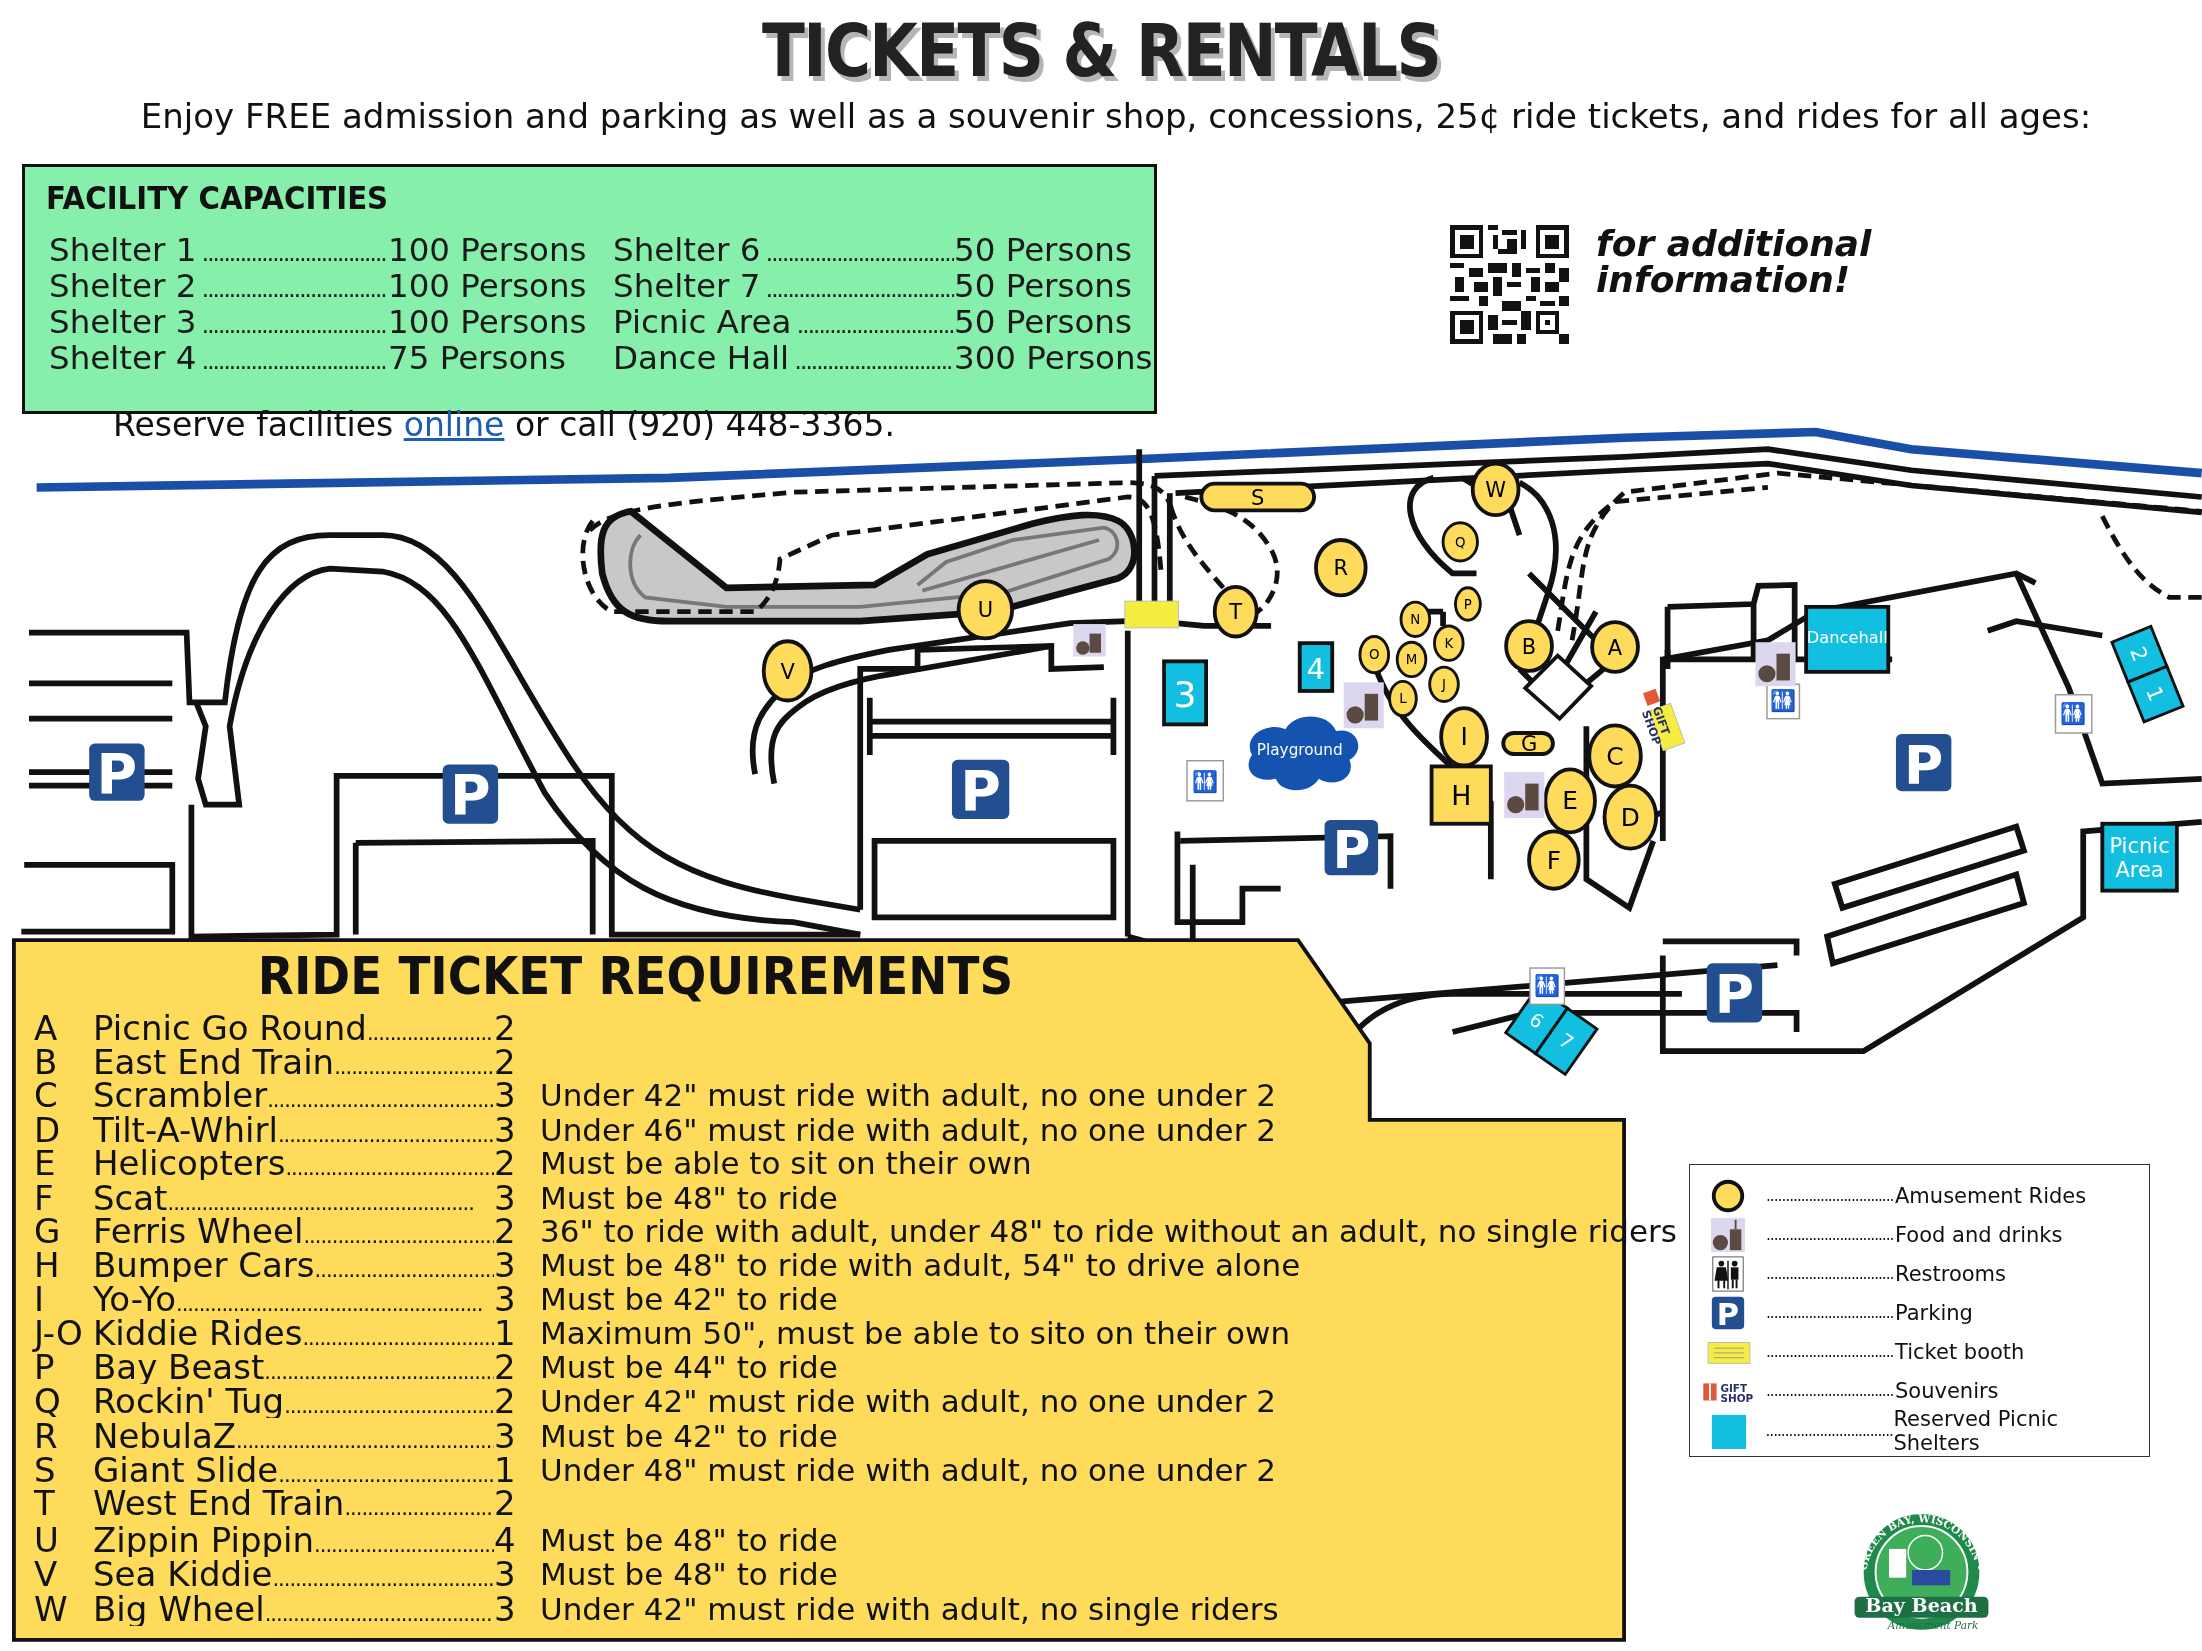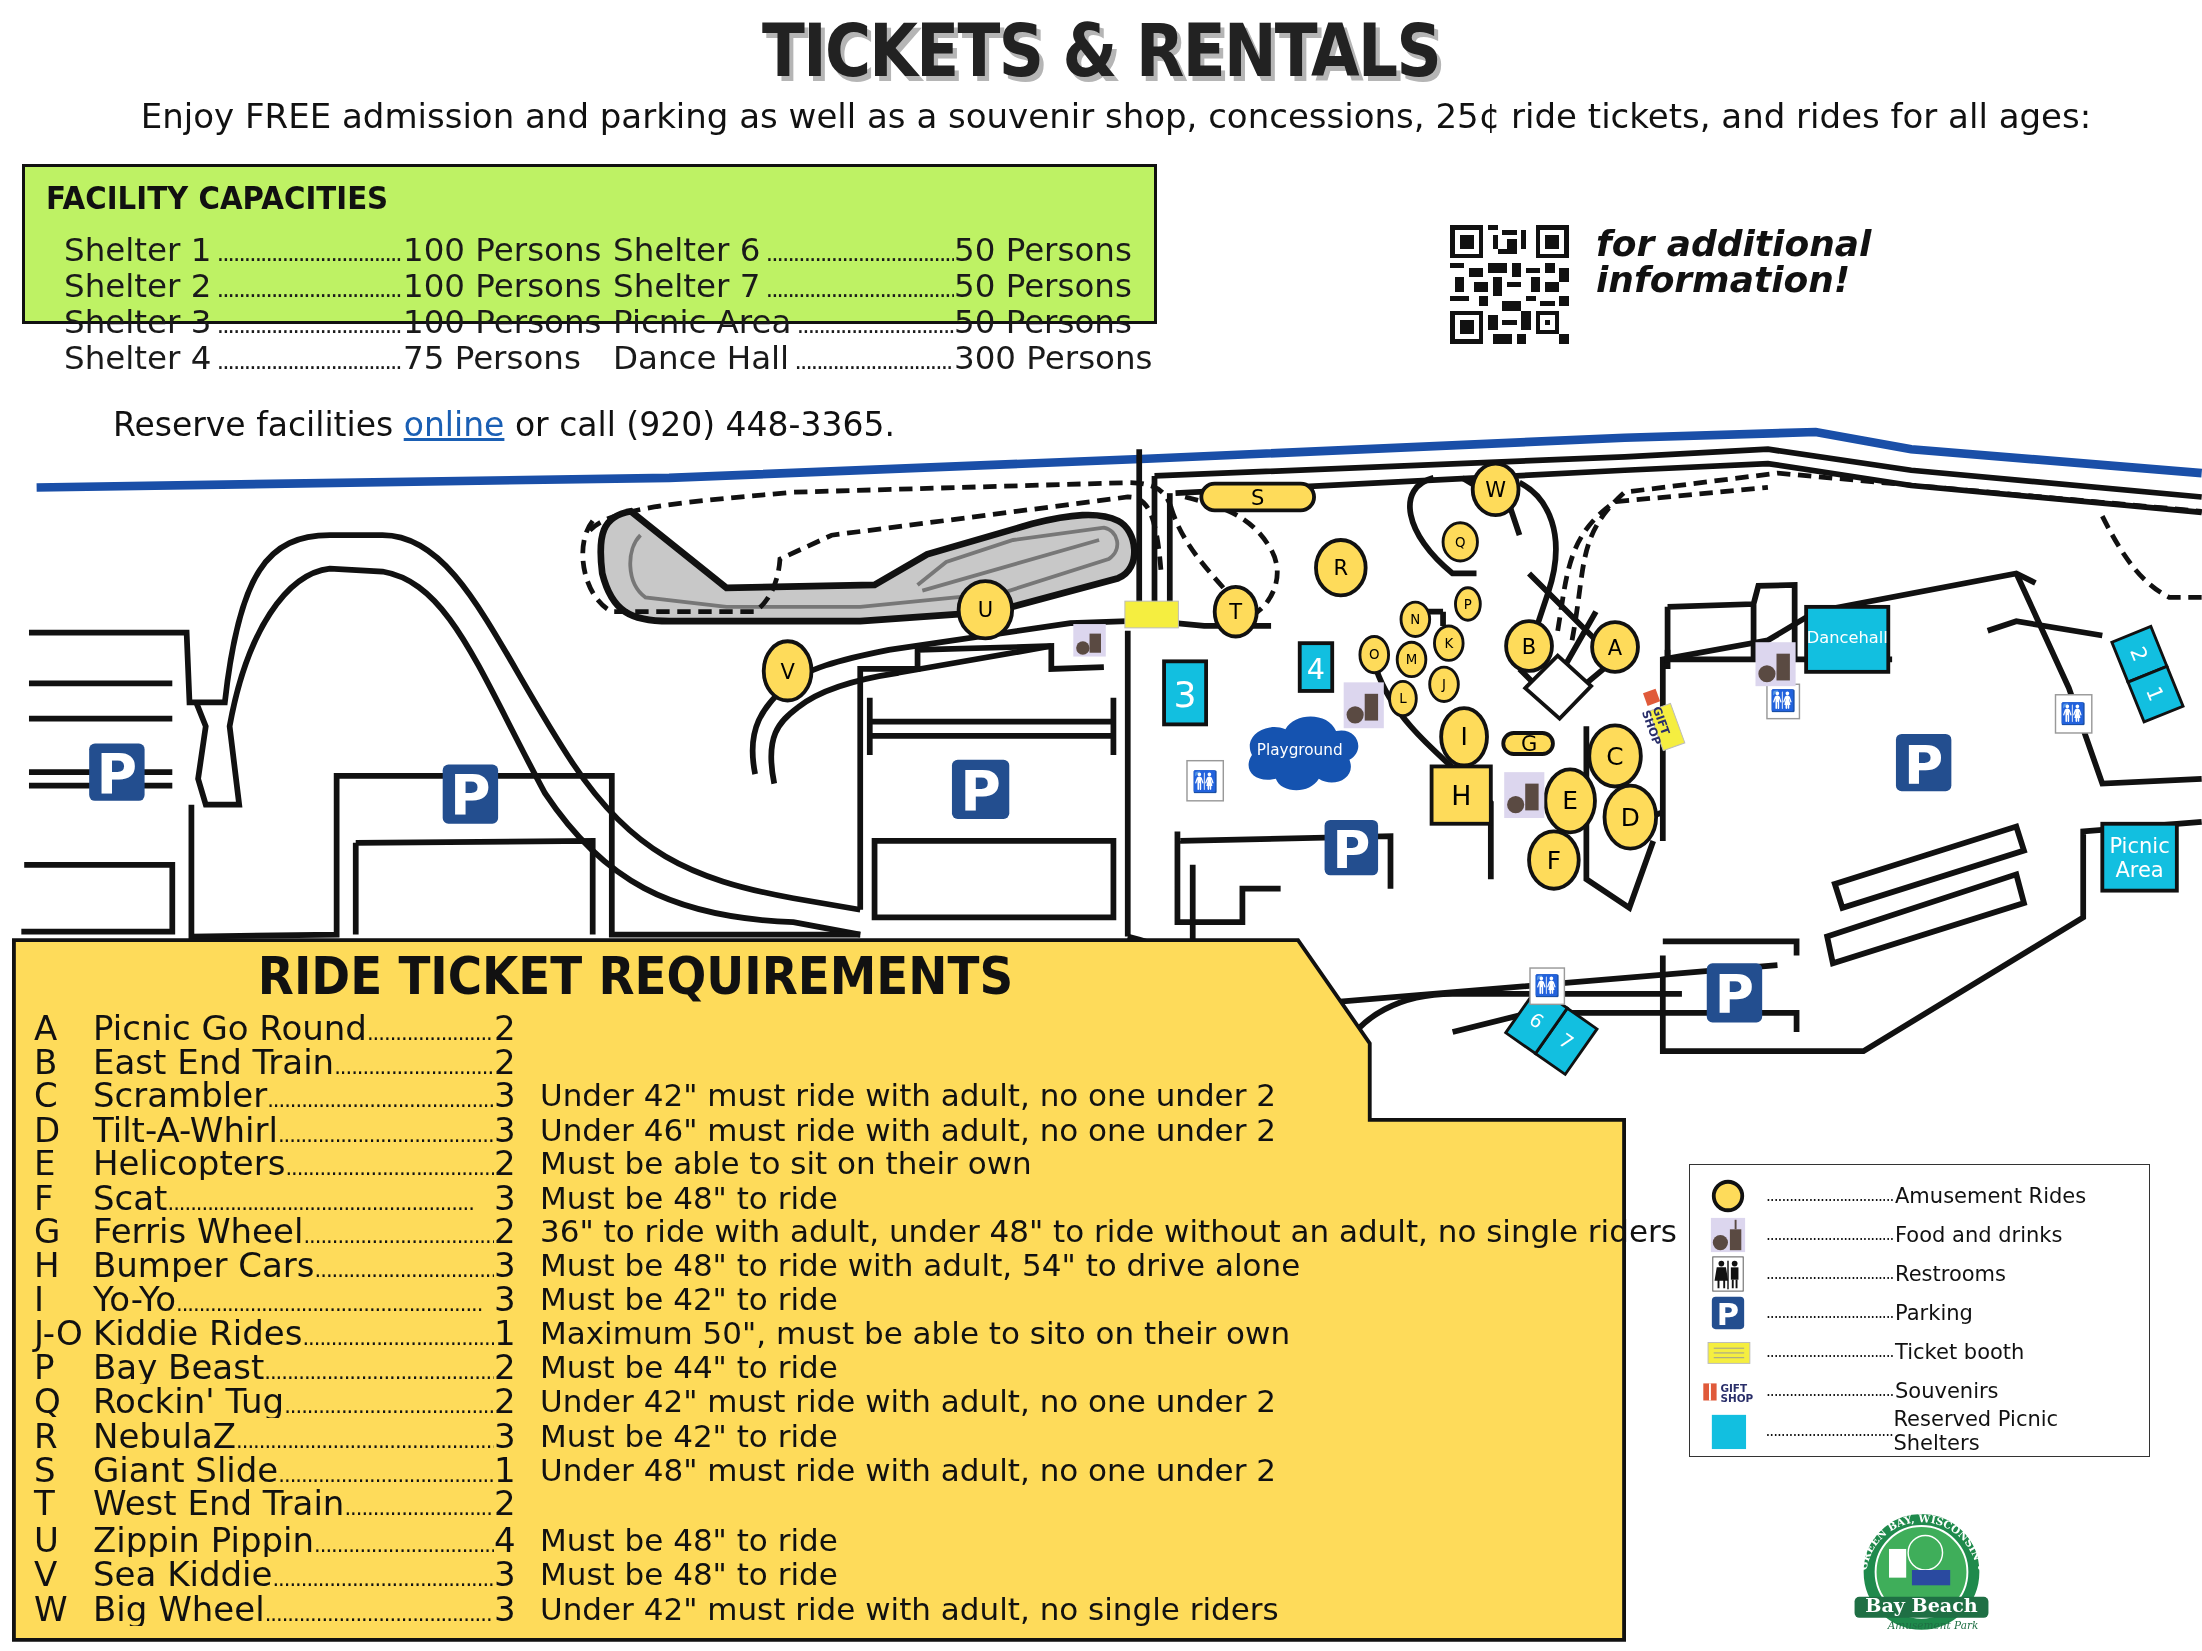--- a/index.html
+++ b/index.html
@@ -1,20 +1,20 @@
 <!DOCTYPE html>
 <html><head>
 <meta charset="utf-8">
 <style>
   html,body{margin:0;padding:0;background:#fff;}
   body{width:2202px;height:1652px;position:relative;overflow:hidden;font-family:"Liberation Sans","DejaVu Sans",sans-serif;color:#111;}
   .abs{position:absolute;}
   #title{left:0;width:2202px;top:7.6px;text-align:center;font-family:"DejaVu Sans",sans-serif;font-weight:bold;font-size:73px;letter-spacing:-1.9px;color:#222;text-shadow:4.8px 4.8px 0 #b5b5b5;transform:scaleX(0.86);}
   #subtitle{left:15px;width:2202px;top:96px;text-align:center;font-family:"DejaVu Sans",sans-serif;font-size:34px;color:#111;}
-  #cap-box{left:22px;top:164px;width:1135px;height:160px;background:#bef264;border:3.8px solid #111;box-sizing:border-box;}
+  #cap-box{left:22px;top:164px;width:1135px;height:250px;background:#86efac;border:3.8px solid #111;box-sizing:border-box;}
   #cap-title{left:21px;top:11.5px;font-family:"DejaVu Sans",sans-serif;font-weight:bold;font-size:32.5px;transform:scaleX(0.9);transform-origin:left;}
   .cap-col{top:67px;font-family:"DejaVu Sans",sans-serif;font-size:32.5px;line-height:33px;color:#1a1a1a;}
   .cap-row{display:flex;white-space:nowrap;}
   .cap-row .lbl{overflow:hidden;}
   .cap-row .lbl::after{content:" ......................................";letter-spacing:-1.9px;font-size:23px;}
   #reserve{left:113px;top:405px;font-family:"DejaVu Sans",sans-serif;font-size:33px;text-align:right;}
   #reserve a{color:#1a5fb4;text-decoration:underline;}
   #qr{left:1450px;top:225px;width:119px;height:119px;}
   #web{left:1596px;top:226px;font-family:"DejaVu Sans",sans-serif;font-weight:bold;font-style:italic;font-size:36px;line-height:36px;}
   #map{left:0;top:411px;}
@@ -33,21 +33,21 @@
   #logo{left:1845px;top:1503px;width:153px;height:134px;}
 </style>
 </head>
 <body>
 
 <div id="title" class="abs">TICKETS &amp; RENTALS</div>
 <div id="subtitle" class="abs">Enjoy FREE admission and parking as well as a souvenir shop, concessions, 25¢ ride tickets, and rides for all ages:</div>
 
 <div id="cap-box" class="abs">
   <div id="cap-title" class="abs">FACILITY CAPACITIES</div>
-  <div class="abs cap-col" style="left:39px;">
+  <div class="abs cap-col" style="left:24px;">
     <div class="cap-row">
         <span class="lbl" style="width:339px">Shelter 1</span>
         <span>100 Persons</span>
       </div>
     <div class="cap-row">
         <span class="lbl" style="width:339px">Shelter 2</span>
         <span>100 Persons</span>
       </div>
     <div class="cap-row">
         <span class="lbl" style="width:339px">Shelter 3</span>

